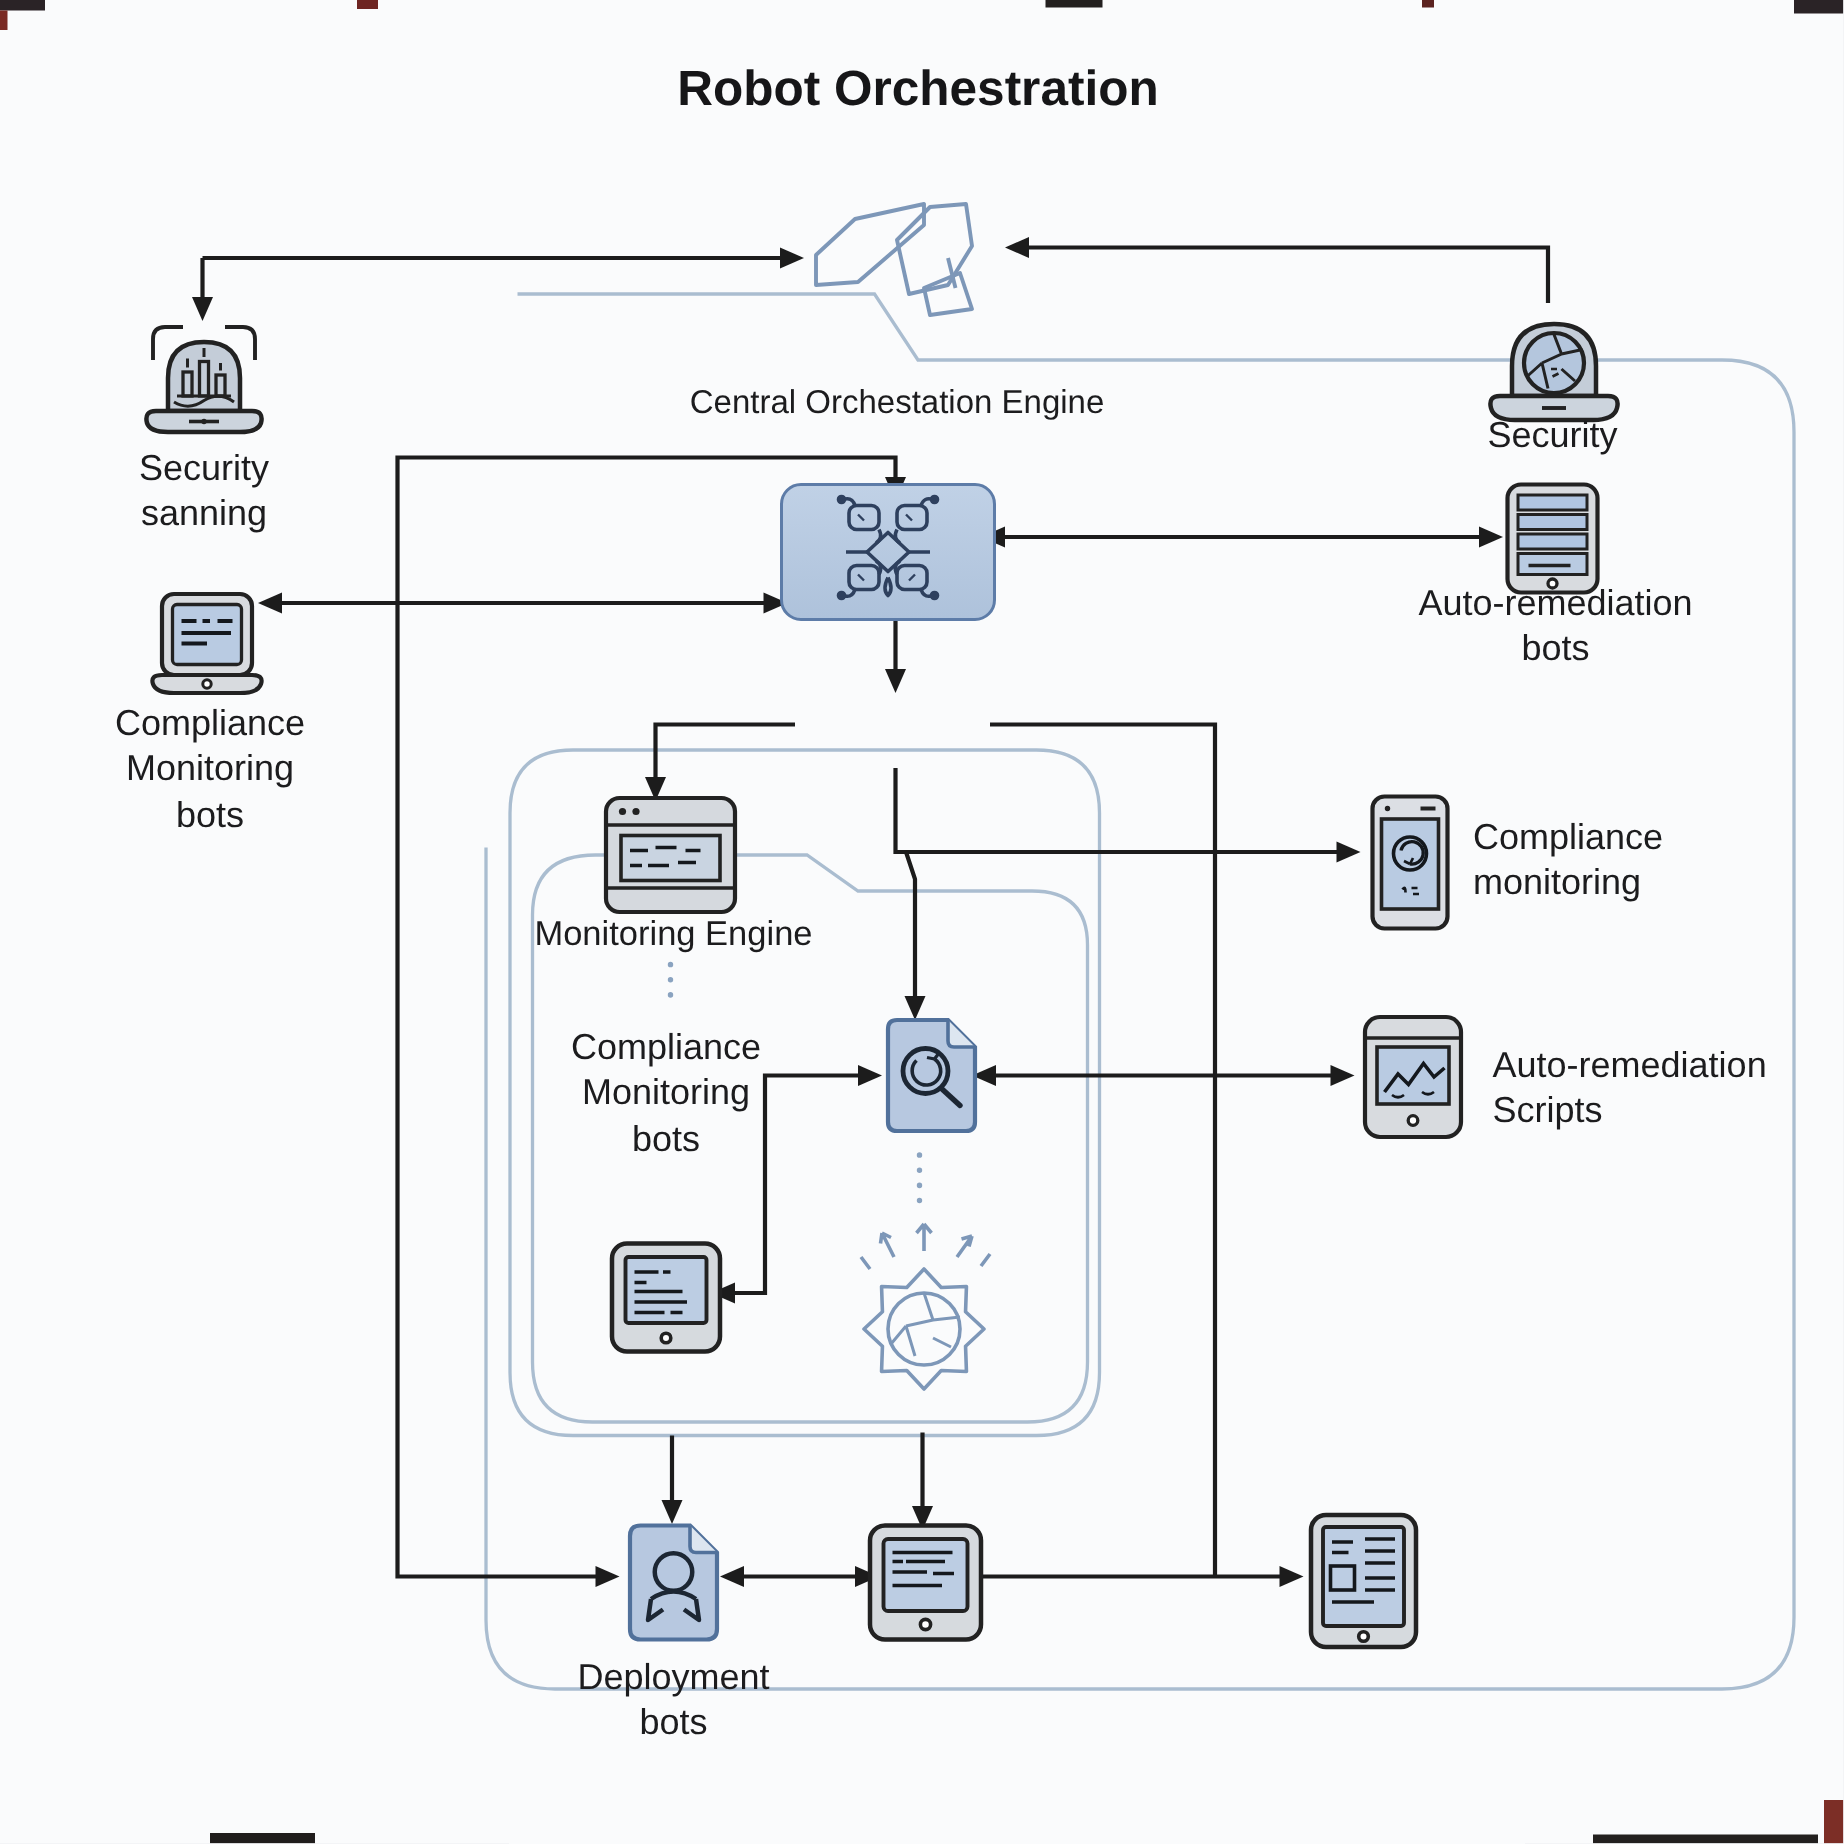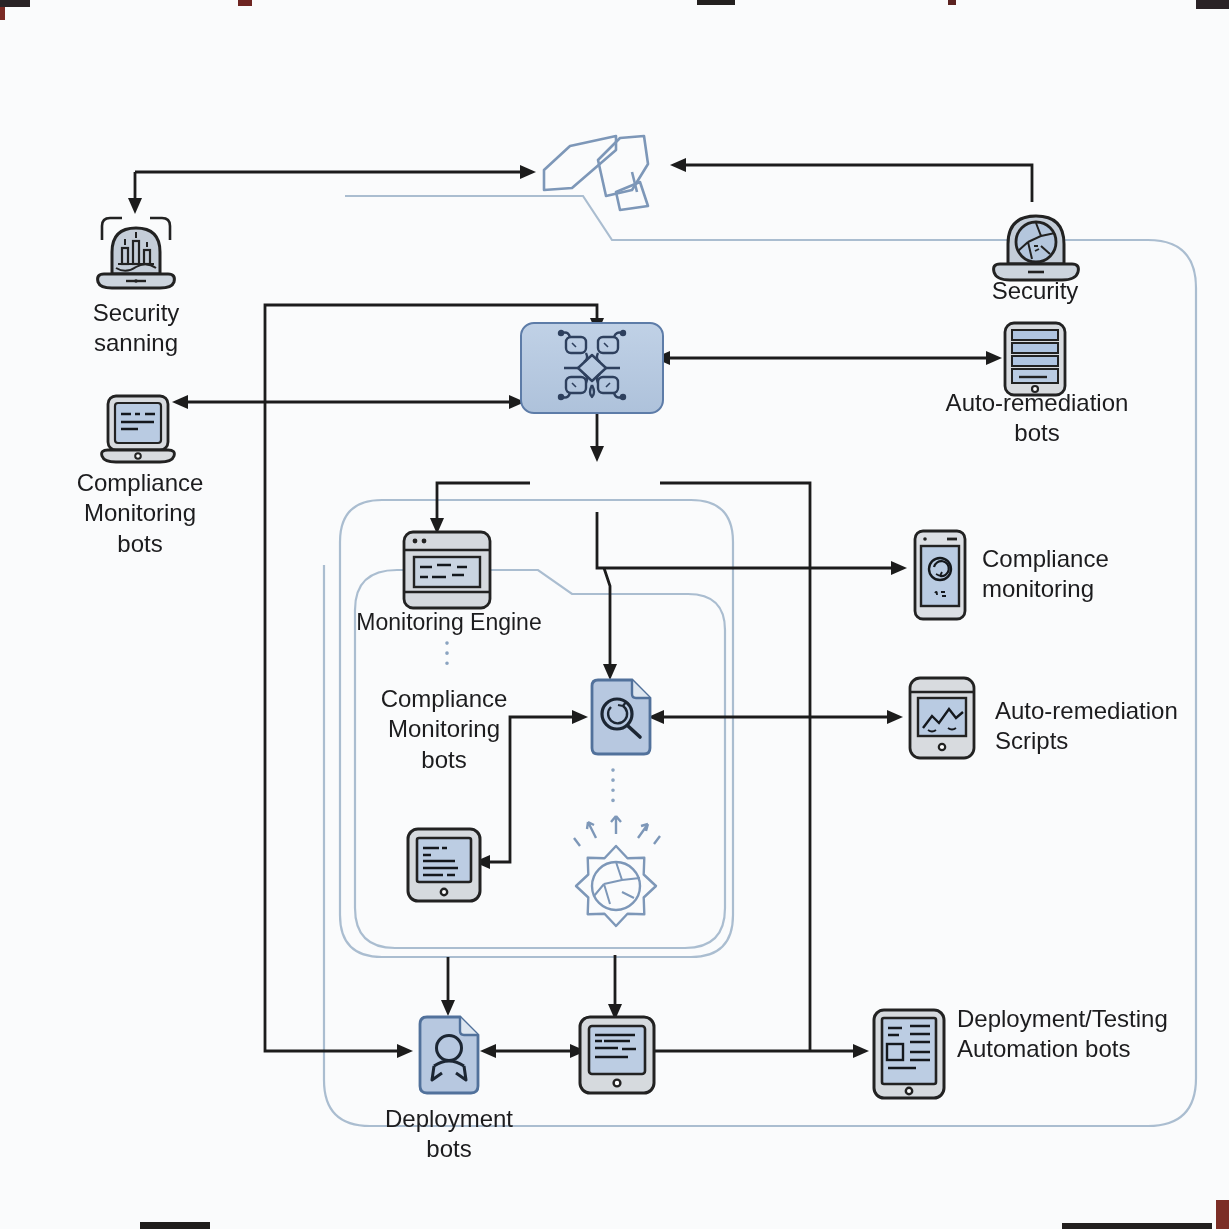--- a/index.html
+++ b/index.html
@@ -64,20 +64,22 @@
     <path class="c" d="M662,717 L889,717" marker-start="url(#ahr)" marker-end="url(#ah)"></path>
     <path class="c" d="M448,957 L448,1002" marker-end="url(#ah)"></path>
     <path class="c" d="M615,955 L615,1006" marker-end="url(#ah)"></path>
     <path class="c" d="M494,1051 L572,1051" marker-start="url(#ahr)" marker-end="url(#ah)"></path>
     <path class="c" d="M655,1051 L855,1051" marker-end="url(#ah)"></path>
 
     <path class="dots" d="M447,643 L447,672"></path>
     <path class="dots" d="M613,770 L613,806"></path>
   </svg>
 
+  <div class="title">Robot Orchestration</div>
+  <div class="label caption" style="left:598px;top:254px;">Central Orchestation Engine</div>
 
   <svg class="icon" style="left:536px;top:126px;" width="132" height="108" viewBox="0 0 132 108" fill="none" stroke="#7d97b8" stroke-width="2.6" stroke-linejoin="round">
     <path d="M8,64 L8,44 L34,20 L80,10 L80,24 L36,62 Z"></path>
     <path d="M62,34 L84,12 L108,10 L112,38 L96,64 L70,70 Z"></path>
     <path d="M80,66 L104,56 L112,80 L84,84 Z"></path>
     <path d="M96,46 L101,66"></path>
   </svg>
 
   <svg class="icon" style="left:88px;top:206px;" width="96" height="100" viewBox="0 0 96 100" fill="none">
     <path d="M14,34 L14,20 Q14,12 22,12 L34,12" stroke="#222" stroke-width="2.6"></path>
@@ -230,22 +232,20 @@
     <circle cx="39" cy="68" r="3.4" fill="#fff" stroke="#222" stroke-width="2.4"></circle>
   </svg>
 
   <svg class="icon" style="left:872px;top:1008px;" width="74" height="92" viewBox="0 0 74 92" fill="none">
     <rect x="2" y="2" width="70" height="88" rx="10" fill="#d6dade" stroke="#222" stroke-width="3"></rect>
     <rect x="10" y="10" width="54" height="66" rx="2" fill="#bccde3" stroke="#222" stroke-width="2.6"></rect>
     <path d="M16,20 L30,20 M16,27 L27,27 M38,18 L58,18 M38,26 L58,26 M38,34 L58,34 M38,44 L58,44 M38,52 L58,52 M16,60 L44,60" stroke="#14181d" stroke-width="2.4"></path>
     <rect x="15" y="36" width="16" height="16" stroke="#14181d" stroke-width="2.4"></rect>
     <circle cx="37" cy="83" r="3.2" fill="#fff" stroke="#222" stroke-width="2.4"></circle>
   </svg>
-  <div class="label la" style="left:957px;top:1004px;">Deployment/Testing
-Automation bots</div>
 
   <div class="edge-mark" style="left:0;top:0;width:30px;height:7px;background:#2a2326;"></div>
   <div class="edge-mark" style="left:0;top:7px;width:5px;height:13px;background:#7a2a24;"></div>
   <div class="edge-mark" style="left:238px;top:0;width:14px;height:6px;background:#6e2522;"></div>
   <div class="edge-mark" style="left:697px;top:0;width:38px;height:5px;background:#23201f;"></div>
   <div class="edge-mark" style="left:948px;top:0;width:8px;height:5px;background:#5b2320;"></div>
   <div class="edge-mark" style="left:1196px;top:0;width:33px;height:9px;background:#2a2326;"></div>
   <div class="edge-mark" style="left:140px;top:1222px;width:70px;height:7px;background:#201d1c;"></div>
   <div class="edge-mark" style="left:1062px;top:1223px;width:150px;height:6px;background:#23201f;"></div>
   <div class="edge-mark" style="left:1216px;top:1200px;width:13px;height:29px;background:#7c2e26;"></div>

